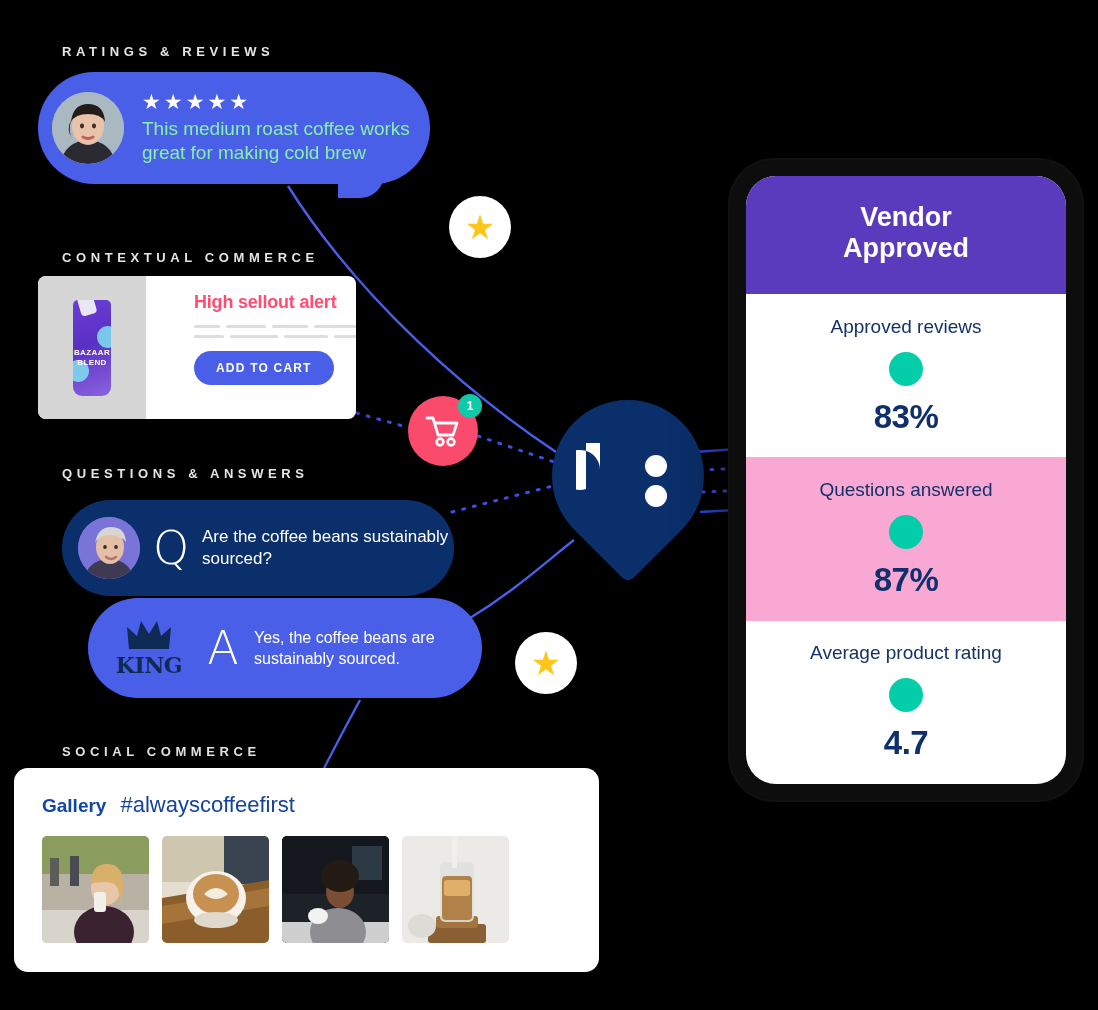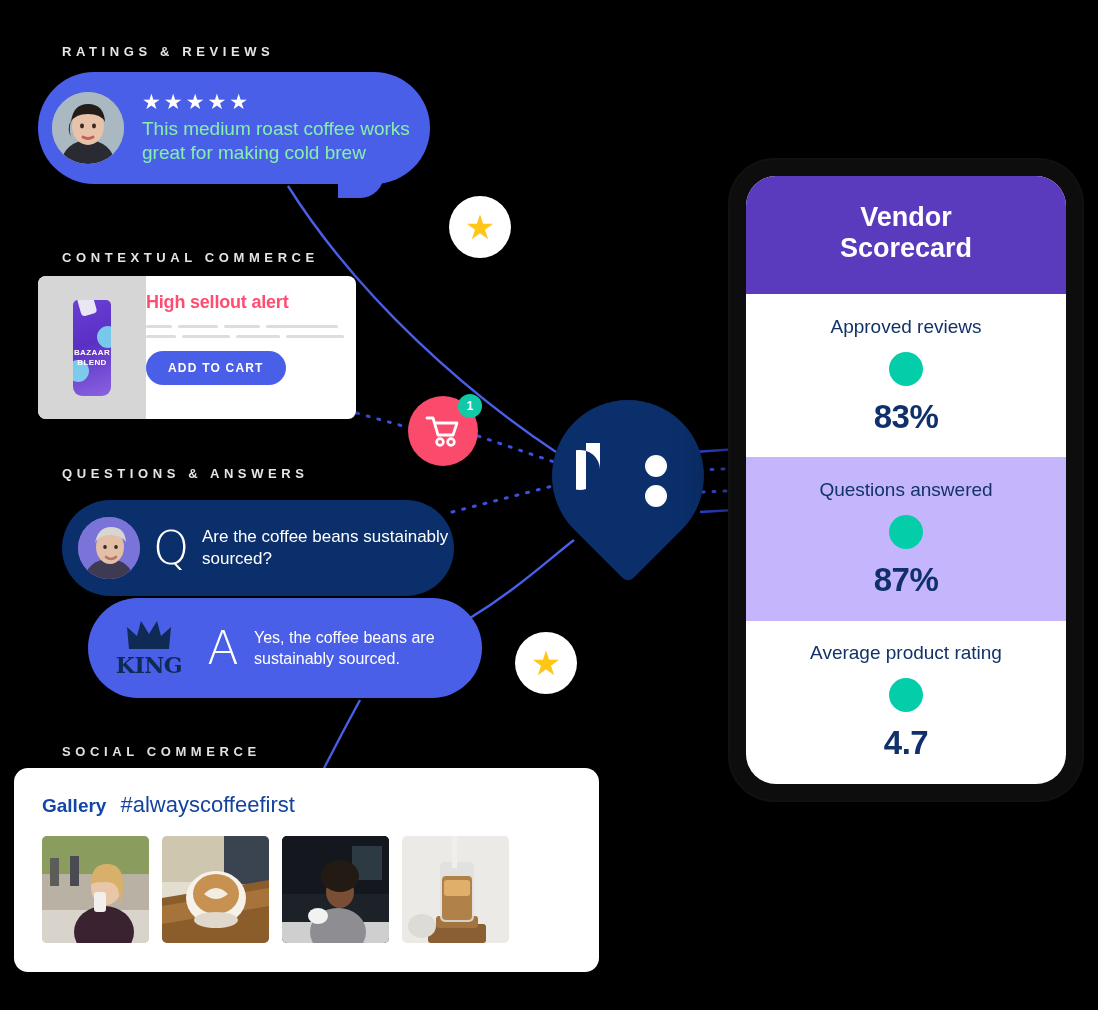--- a/index.html
+++ b/index.html
@@ -79,21 +79,21 @@
   }
   .pouch-label{
     position:absolute;left:0;right:0;top:48px;text-align:center;
     color:#ffffff;font-size:8px;font-weight:bold;letter-spacing:.4px;
     line-height:10px;text-transform:uppercase;
   }
   .pouch-splat{
     position:absolute;width:22px;height:22px;border-radius:50%;
     background:#7fe2f2;opacity:.85;
   }
-  #commerce-card .body{flex:1;padding:16px 14px 0 0;position:relative;}
+  #commerce-card .body{flex:1;padding:16px 14px 0 0;position:relative;margin-left:48px;}
   .alert-row{display:flex;align-items:center;justify-content:space-between;}
   .alert-title{color:#ff4d72;font-size:18px;font-weight:bold;letter-spacing:-.2px;}
   .skeleton{margin-top:12px;}
   .sk-row{display:flex;gap:6px;margin-bottom:7px;}
   .sk{height:3px;background:#dddddd;border-radius:2px;}
   .cta{
     margin-top:6px;display:inline-block;
     background:#4a5fe8;color:#ffffff;
     border:none;border-radius:18px;
     padding:10px 22px;
@@ -183,21 +183,21 @@
   #phone-screen{
     width:100%;height:100%;background:#ffffff;border-radius:30px;overflow:hidden;
     display:flex;flex-direction:column;
   }
   .sc-header{
     background:#5a3bbe;color:#ffffff;
     padding:26px 10px 30px;text-align:center;
   }
   .sc-title{font-size:27px;font-weight:bold;line-height:31px;}
   .sc-row{flex:1;display:flex;flex-direction:column;align-items:center;justify-content:center;}
-  .sc-row.alt{background:#c4b5fd;}
+  .sc-row.alt{background:#f9a8d4;}
   .sc-label{color:#123268;font-size:19px;margin-bottom:14px;}
   .sc-dot{width:34px;height:34px;border-radius:50%;background:#03cea9;margin-bottom:12px;}
   .sc-value{color:#10306c;font-size:33px;font-weight:bold;letter-spacing:-.5px;text-align:center;}
 </style>
 </head>
 <body>
 
 <div id="stage">
 
   <svg id="connectors" viewBox="0 0 1098 1010">
@@ -400,21 +400,21 @@
         <circle cx="26" cy="27" r="3.4" stroke="#ffffff" stroke-width="2.6" fill="none"></circle>
       </svg>
     </div>
     <div class="cart-count">1</div>
   </div>
 
   <div class="abs" id="phone">
     <div id="phone-screen">
       <div class="sc-header">
         <div class="sc-title">Vendor</div>
-        <div class="sc-title">Scorecard</div>
+        <div class="sc-title">Approved</div>
       </div>
       <div class="sc-row">
         <div class="sc-label">Approved reviews</div>
         <div class="sc-dot"></div>
         <div class="sc-value">83%</div>
       </div>
       <div class="sc-row alt">
         <div class="sc-label">Questions answered</div>
         <div class="sc-dot"></div>
         <div class="sc-value">87%</div>

